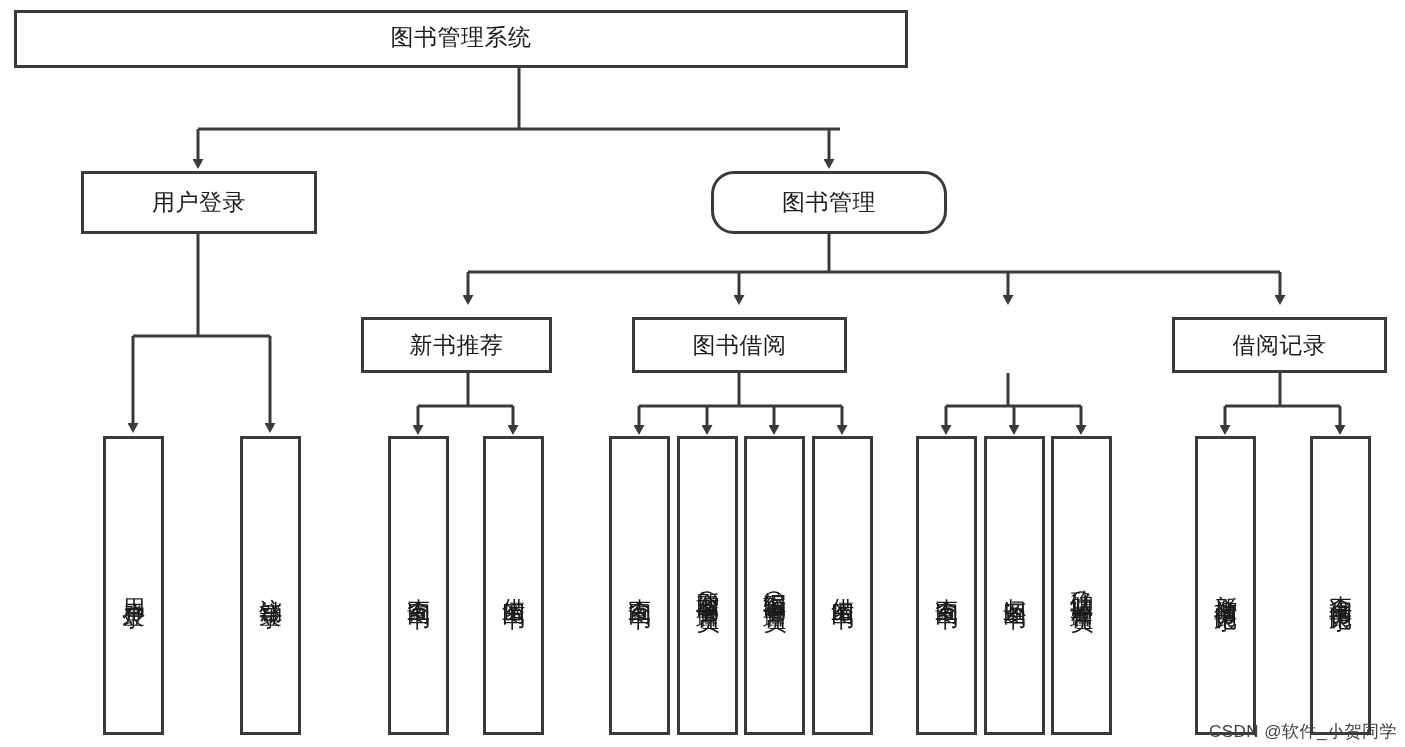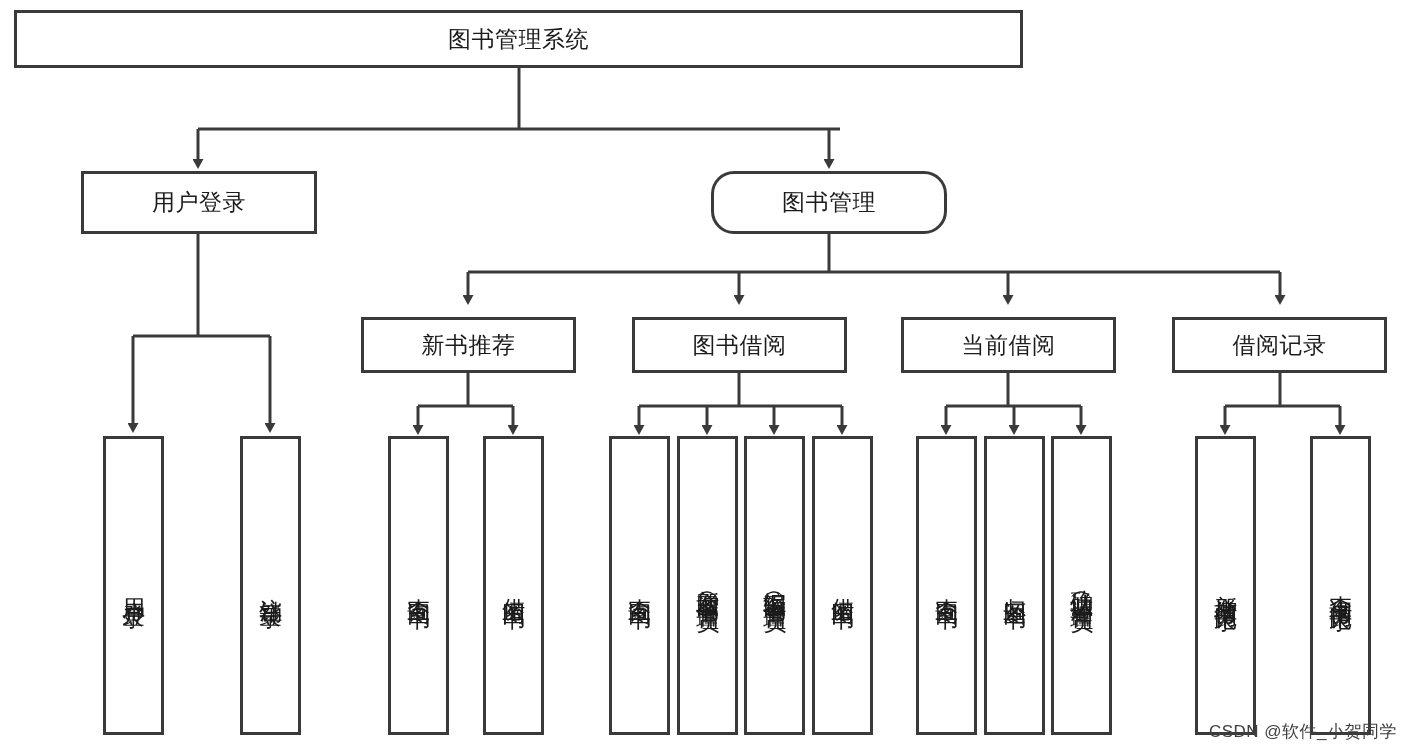--- a/index.html
+++ b/index.html
@@ -108,39 +108,36 @@
       <path d="M1014,406 L1014,426" marker-end="url(#arw)"></path>
       <path d="M1081,406 L1081,426" marker-end="url(#arw)"></path>
 
       <path d="M1280,373 L1280,406"></path>
       <path d="M1225,406 L1340,406"></path>
       <path d="M1225,406 L1225,426" marker-end="url(#arw)"></path>
       <path d="M1340,406 L1340,426" marker-end="url(#arw)"></path>
     </g>
   </svg>
 
-  <div class="node" style="left:14px; top:10px; width:1009px; height:58px;">
+  <div class="node" style="left:14px; top:10px; width:894px; height:58px;font-family:Liberation Mono, monospace;">
     <span class="label">图书管理系统</span>
   </div>
 
   <div class="node" style="left:81px; top:171px; width:236px; height:63px;">
     <span class="label">用户登录</span>
   </div>
   <div class="node" style="left:711px; top:171px; width:236px; height:63px;border-radius:23px;">
     <span class="label">图书管理</span>
   </div>
 
-  <div class="node" style="left:361px; top:317px; width:215px; height:56px;">
+  <div class="node" style="left:361px; top:317px; width:191px; height:56px;">
     <span class="label">新书推荐</span>
   </div>
   <div class="node" style="left:632px; top:317px; width:215px; height:56px;">
     <span class="label">图书借阅</span>
-  </div>
-  <div class="node" style="left:901px; top:317px; width:215px; height:56px;">
-    <span class="label">当前借阅</span>
   </div>
   <div class="node" style="left:1172px; top:317px; width:215px; height:56px;">
     <span class="label">借阅记录</span>
   </div>
 
   <div class="node vertical" style="left:103px; top:436px; width:61px; height:299px;">
     <span class="label">用户登录</span>
   </div>
   <div class="node vertical" style="left:240px; top:436px; width:61px; height:299px;">
     <span class="label">注销登录</span>

